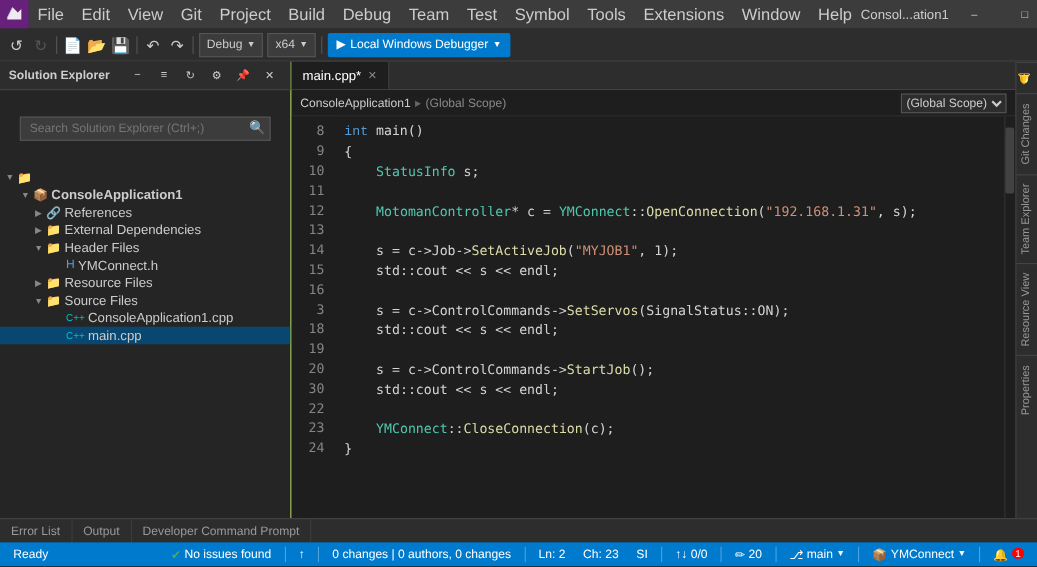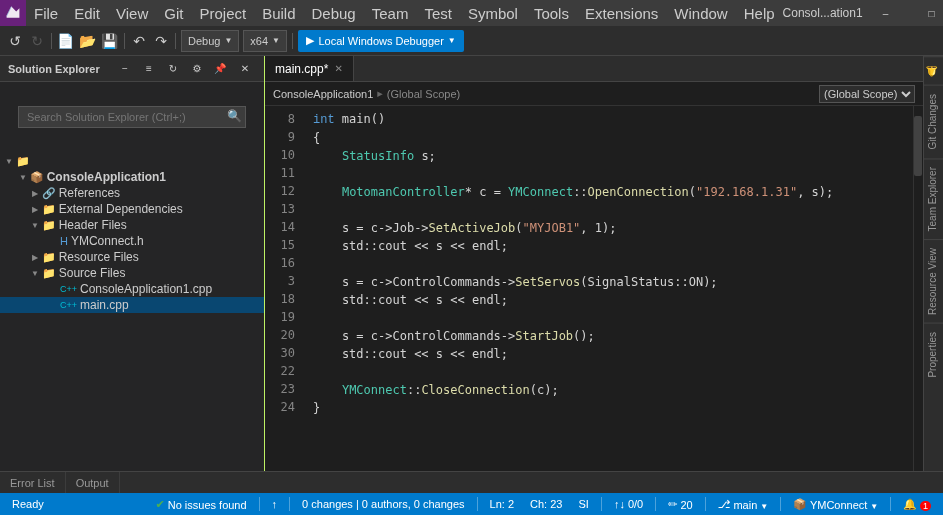--- a/index.html
+++ b/index.html
@@ -54,21 +54,21 @@
     .str { color: #ce9178; }
     .fn { color: #dcdcaa; }
     .cls { color: #4ec9b0; }
 
     
     #right-panels { width: 20px; background: #2d2d2d; display: flex; flex-direction: column; border-left: 1px solid #444; }
     .side-tab { writing-mode: vertical-rl; text-orientation: mixed; padding: 8px 3px; font-size: 10px; color: #999; cursor: pointer; white-space: nowrap; transform: rotate(180deg); border-bottom: 1px solid #444; }
 
     
     #status-bar { background: #007acc; height: 22px; display: flex; align-items: center; padding: 0 8px; font-size: 11px; color: #ffffff; flex-shrink: 0; gap: 8px; }
-    .status-item { display: flex; align-items: flex-end; gap: 3px; white-space: nowrap; padding: 0 4px; cursor: pointer; }
+    .status-item { display: flex; align-items: flex-start; gap: 3px; white-space: nowrap; padding: 0 4px; cursor: pointer; }
     .status-sep { width: 1px; height: 14px; background: rgba(255,255,255,0.3); }
     #status-bar .spacer { flex: 1; }
 
     
     #bottom-tabs { background: #2d2d2d; height: 22px; display: flex; align-items: center; border-top: 1px solid #444; flex-shrink: 0; }
     .bottom-tab { padding: 0 10px; height: 100%; display: flex; align-items: center; font-size: 11px; color: #999; cursor: pointer; border-right: 1px solid #3c3c3c; }
 
     
     ::-webkit-scrollbar { width: 8px; height: 8px; }
     ::-webkit-scrollbar-track { background: #1e1e1e; }
@@ -288,20 +288,21 @@
     <div class="side-tab">Team Explorer</div>
     <div class="side-tab">Resource View</div>
     <div class="side-tab">Properties</div>
   </div>
 
 </div>
 
 <div id="bottom-tabs">
   <div class="bottom-tab">Error List</div>
   <div class="bottom-tab">Output</div>
+  <div class="bottom-tab">Developer Command Prompt</div>
 </div>
 
 <div id="status-bar">
   <div class="status-item">
     <span>Ready</span>
   </div>
   <div class="spacer"></div>
   <div class="status-item">
     <span style="color:#4caf50">✔</span>
     <span>No issues found</span>

